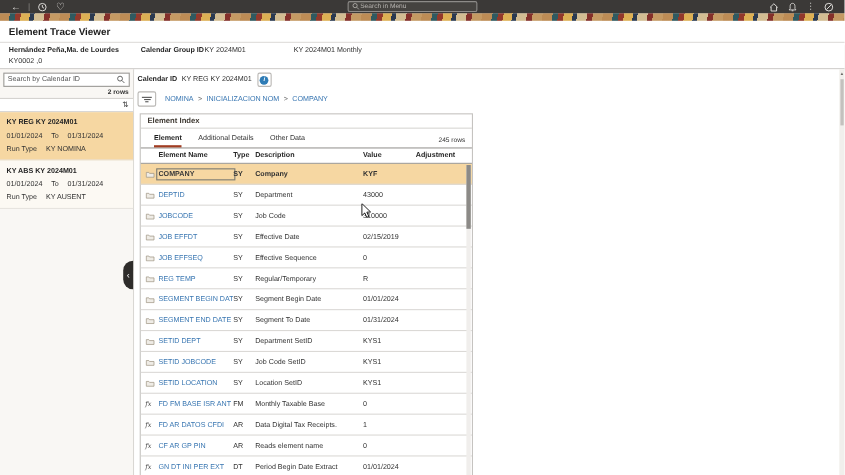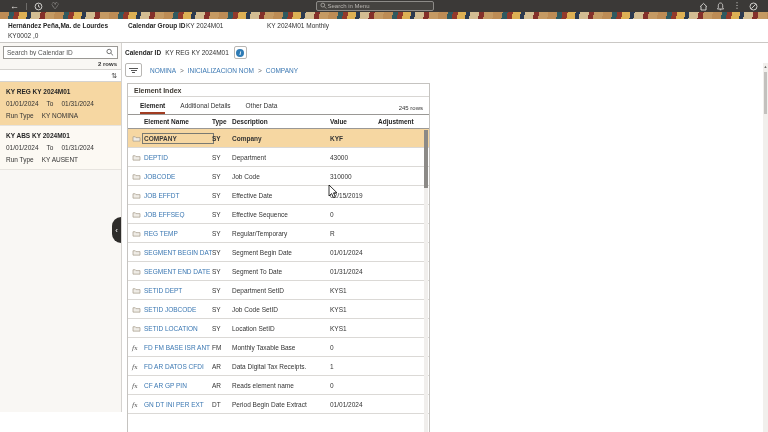--- a/index.html
+++ b/index.html
@@ -155,20 +155,21 @@
         <svg width="9" height="9" viewBox="0 0 9 9">
             <circle cx="4.5" cy="4.5" r="3.5" fill="none" stroke="#dedcd9" stroke-width="0.9"></circle>
             <path d="M2.3 6.7 L6.7 2.3" stroke="#dedcd9" stroke-width="0.9"></path>
           </svg>
       </span>
     </div>
   </header>
 
   <div class="banner"></div>
 
+  <div class="titlebar">Element Trace Viewer</div>
 
   <div class="infobar">
     <span class="emp-name">Hernández Peña,Ma. de Lourdes</span>
     <span class="emp-id">KY0002 ,0</span>
     <span class="cal-grp-label">Calendar Group ID</span>
     <span class="cal-grp-value">KY 2024M01</span>
     <span class="cal-grp-desc">KY 2024M01 Monthly</span>
   </div>
 
   <div class="content">

